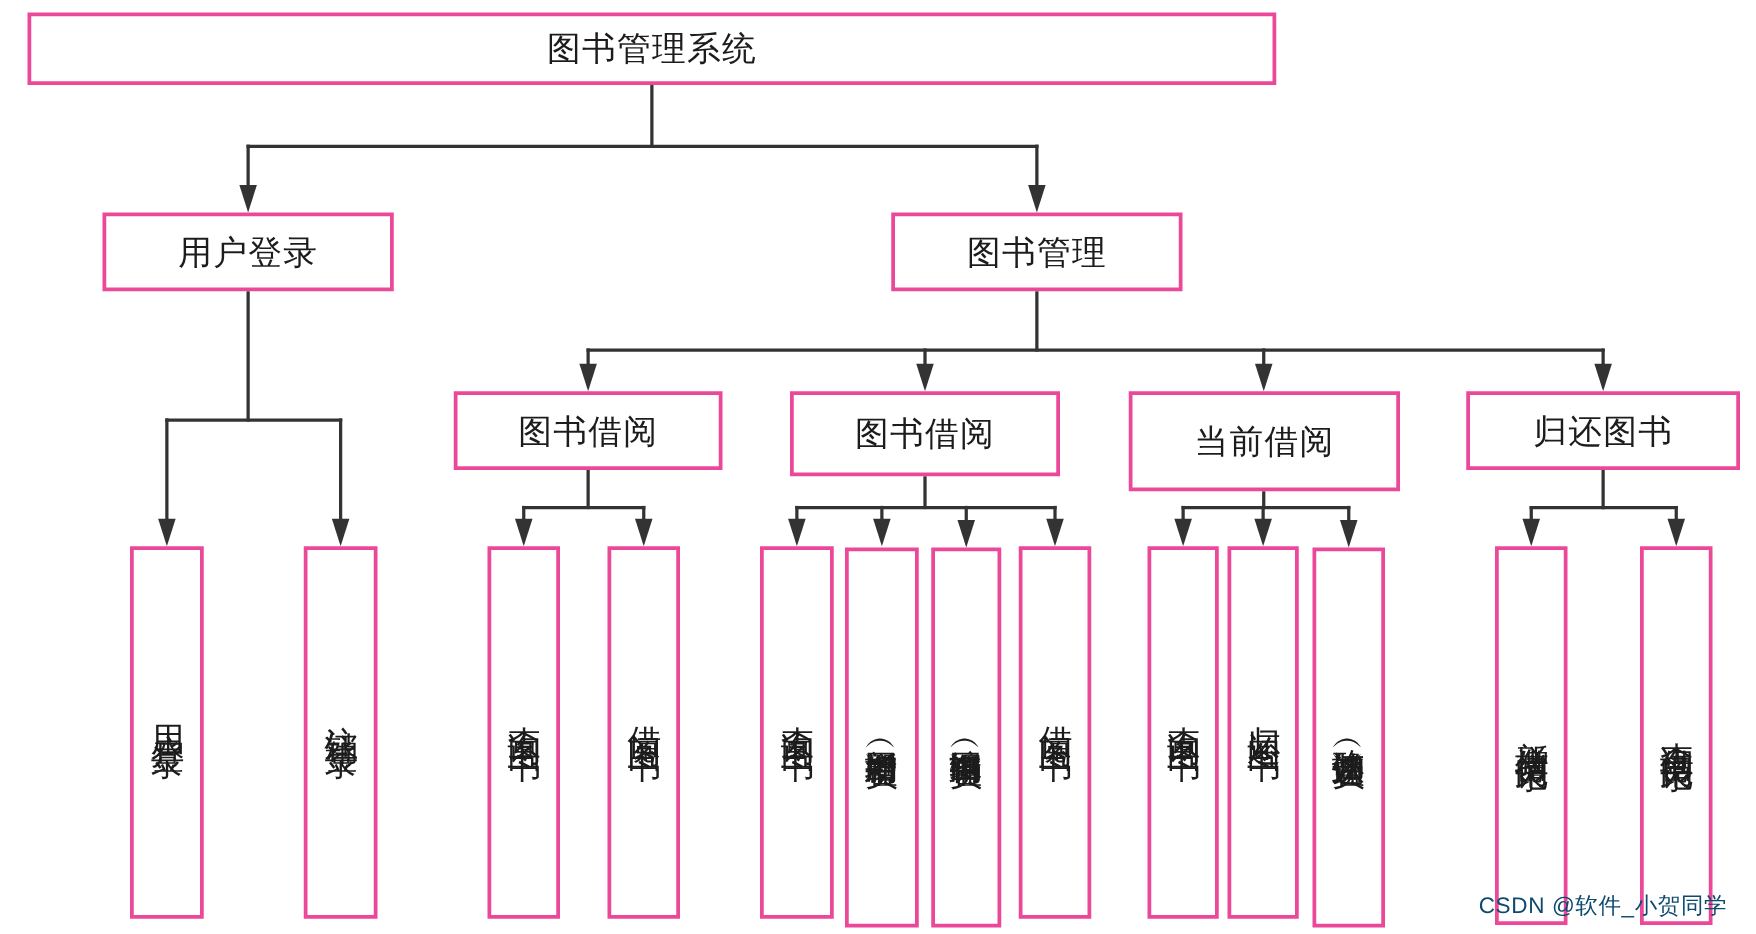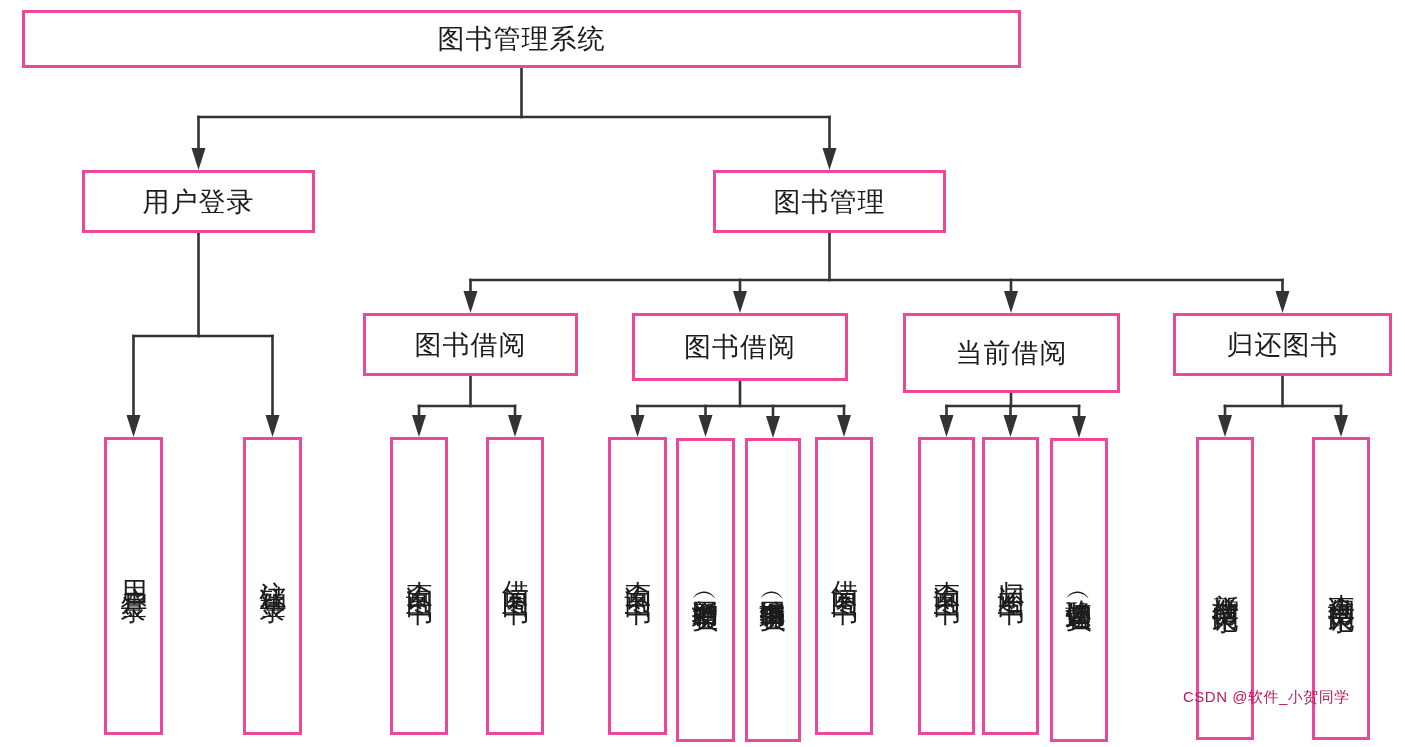--- a/index.html
+++ b/index.html
@@ -13,22 +13,22 @@
     border:3px solid #ec4899;z-index:2;
     display:flex;align-items:center;justify-content:center;
     color:#1c1c1c;
   }
   .hl{font-size:27px;letter-spacing:1px;white-space:nowrap;}
   .vl{writing-mode:vertical-rl;text-orientation:mixed;font-size:27px;line-height:1;}
   .v4{letter-spacing:6px;padding-bottom:30px;}
   .v6{letter-spacing:3px;padding-bottom:16px;}
   .v9{letter-spacing:1px;padding-bottom:14px;font-size:26px;}
   .watermark{
-    position:absolute;left:1183px;top:688px;z-index:3;
-    font-size:15px;color:#be185d;letter-spacing:0.5px;white-space:nowrap;
+    position:absolute;left:1183px;top:712px;z-index:3;
+    font-size:18px;color:#0c4a6e;letter-spacing:0.5px;white-space:nowrap;
   }
 </style>
 </head>
 <body>
 
 <div class="canvas">
 
   <svg id="wires" class="wires" viewBox="0 0 1405 747">
       <line x1="521.5" y1="68" x2="521.5" y2="117" stroke="#333333" stroke-width="2.6" stroke-linecap="square"></line>
       <line x1="198.5" y1="117" x2="829.5" y2="117" stroke="#333333" stroke-width="2.6" stroke-linecap="square"></line>

